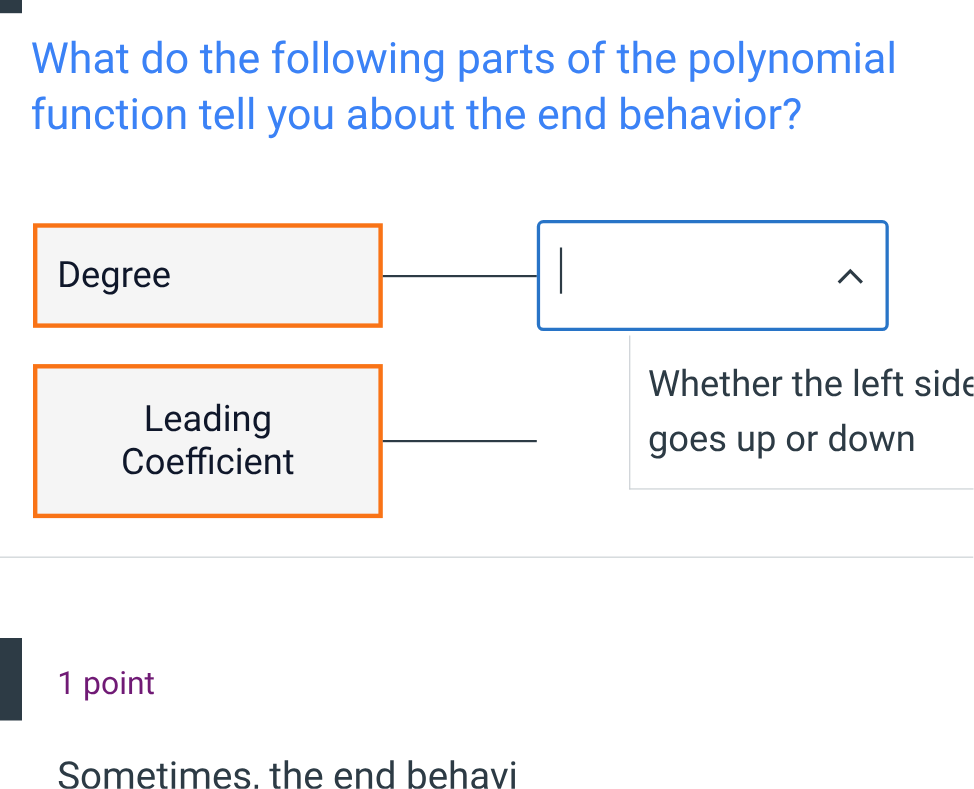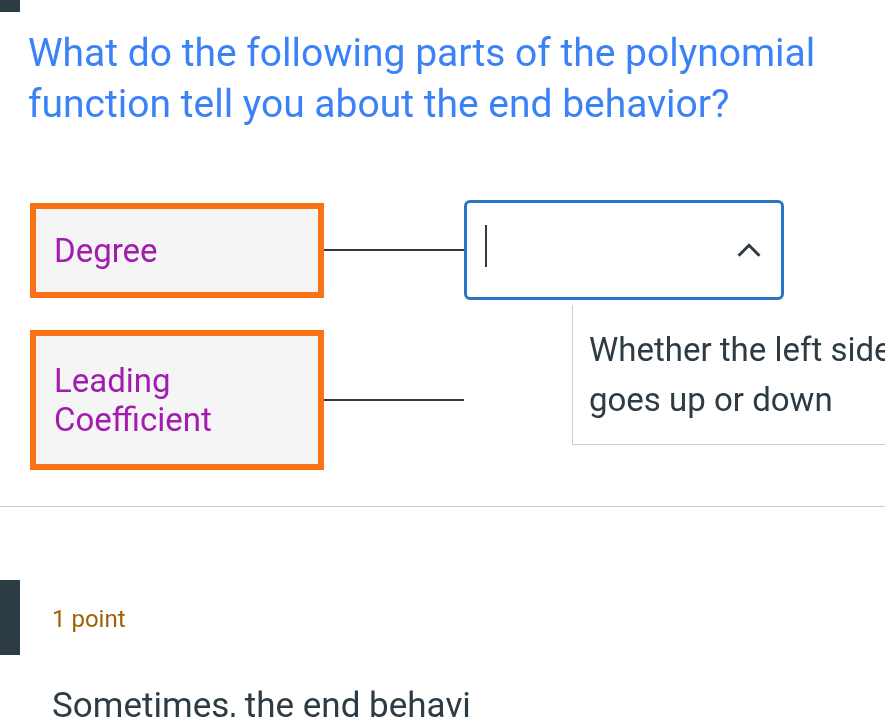--- a/index.html
+++ b/index.html
@@ -53,33 +53,34 @@
       width: 820px;
     }
     
     .match-row {
       display: flex;
       align-items: center;
       margin-bottom: 30px;
     }
     
     .match-label {
-      width: 294px;
+      width: 318px;
       background: #f5f5f5;
-      border: 6px solid #f97316;
+      border: 4px solid #f97316;
       padding: 20px 18px;
       font-size: 33px;
-      color: #a21caf;
+      color: #0f172a;
       display: flex;
       align-items: center;
       min-height: 95px;
     }
     
     .match-label-2 {
       min-height: 140px;
+      text-align: center;
     }
     
     .connector-line {
       width: 140px;
       height: 2px;
       background: #2d3b45;
     }
     
     .dropdown {
       width: 320px;
@@ -142,22 +143,22 @@
       top: 506px;
       width: 100%;
       height: 1px;
       background: #c7cdd1;
     }
     
     .points-text {
       position: absolute;
       left: 52px;
       top: 605px;
-      font-size: 24px;
-      color: #a16207;
+      font-size: 29px;
+      color: #701a75;
     }
     
     .cutoff-text {
       position: absolute;
       left: 52px;
       top: 685px;
       font-size: 35px;
       color: #2d3b45;
       white-space: nowrap;
     }

